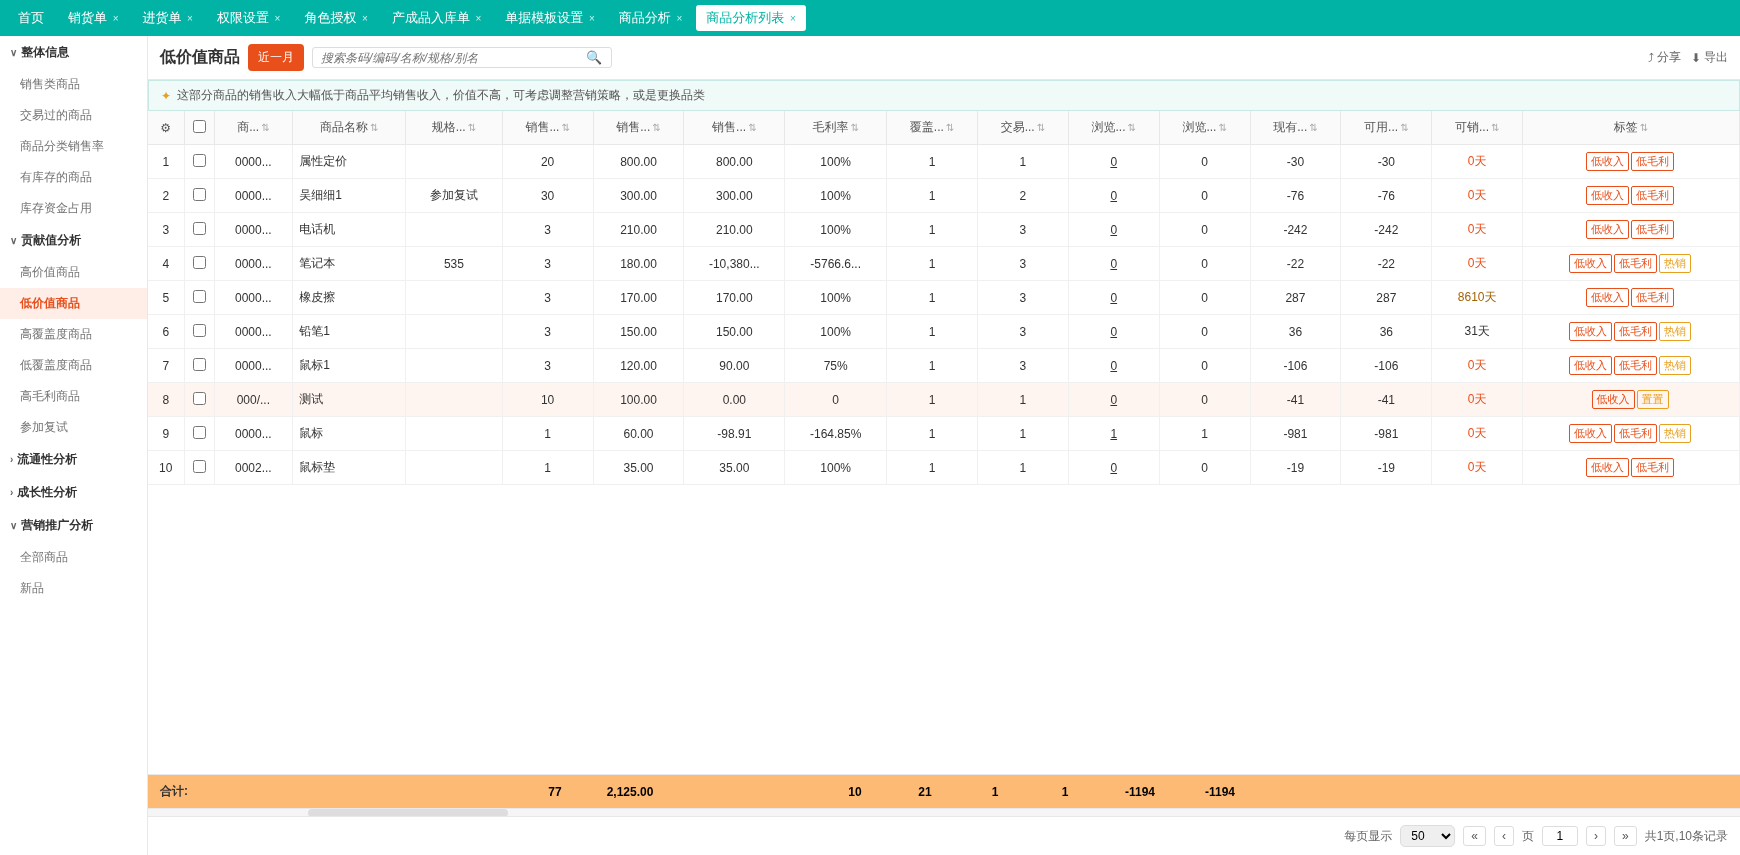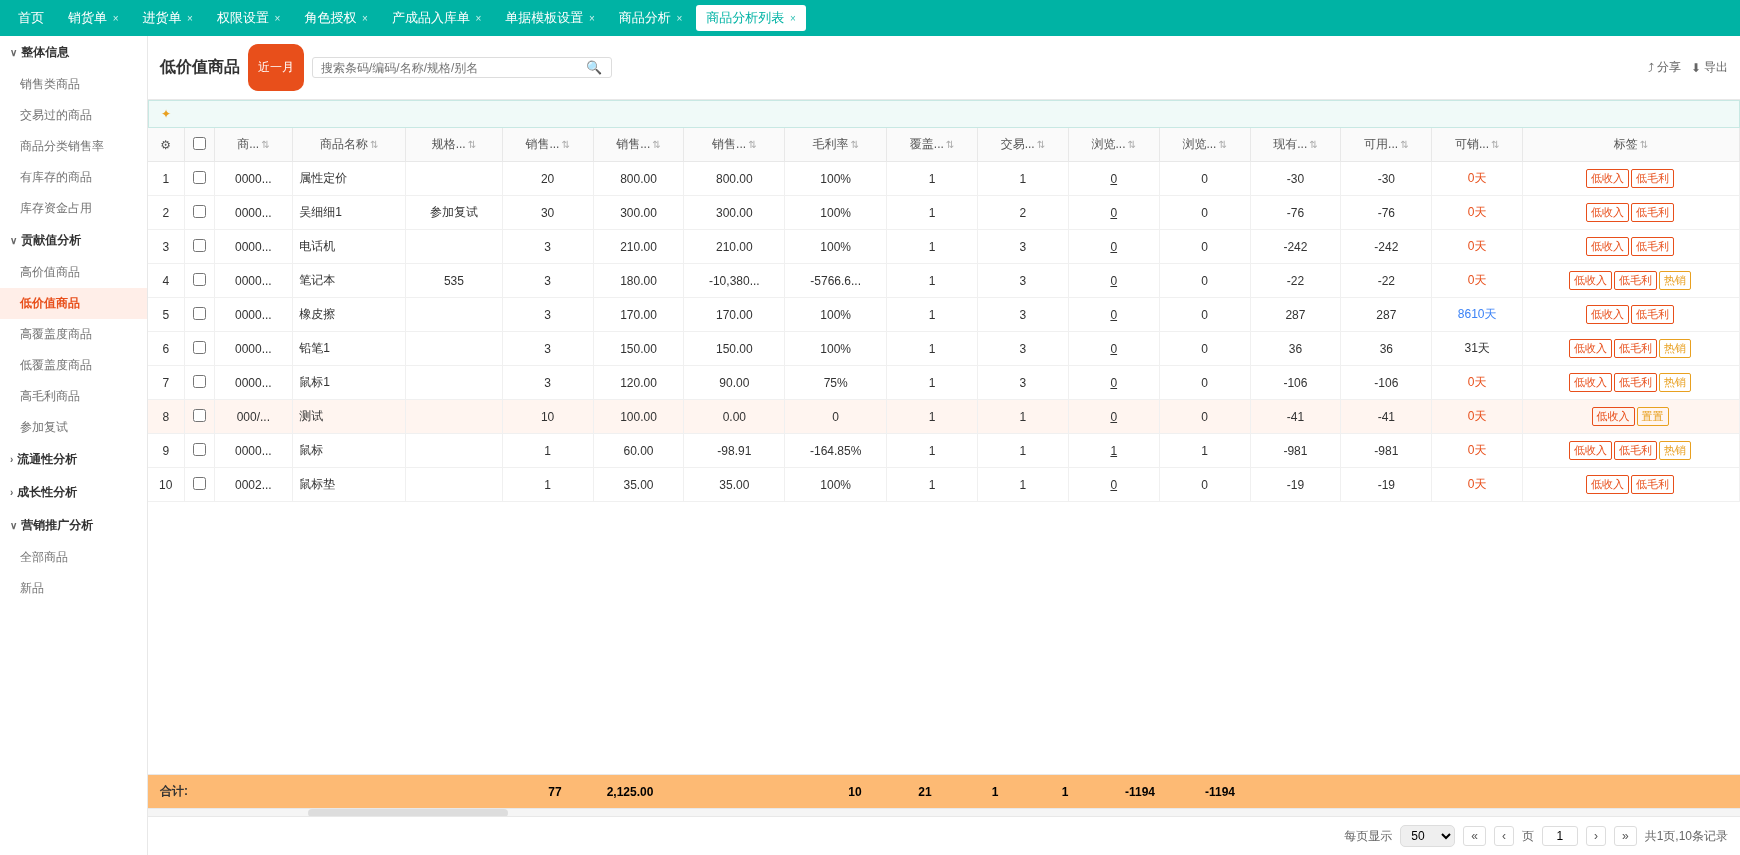--- a/index.html
+++ b/index.html
@@ -90,40 +90,41 @@
     }
     .content-title {
       font-size: 16px;
       font-weight: bold;
       color: #333;
     }
     .filter-btn {
       background: #e84f1b;
       color: #fff;
       border: none;
-      border-radius: 10px;
-      padding: 15px 10px;
+      border-radius: 4px;
+      padding: 5px 10px;
       cursor: pointer;
       font-size: 12px;
     }
     .search-box {
       display: flex;
       align-items: center;
       border: 1px solid #ddd;
       border-radius: 3px;
       padding: 2px 8px;
       flex: 1;
       max-width: 300px;
     }
     .search-box input {
       border: none;
       outline: none;
       font-size: 12px;
       width: 100%;
       color: #999;
+      font-style: italic;
     }
     .search-icon { color: #e84f1b; font-size: 13px; }
     .header-actions {
       margin-left: auto;
       display: flex;
       gap: 10px;
     }
     .action-btn {
       color: #666;
       cursor: pointer;
@@ -317,20 +318,21 @@
         </div>
         <div class="action-btn">
           <span>⬇</span>
           <span>导出</span>
         </div>
       </div>
     </div>
 
     <div class="info-bar">
       <span class="icon">✦</span>
+      <span>这部分商品的销售收入大幅低于商品平均销售收入，价值不高，可考虑调整营销策略，或是更换品类</span>
     </div>
 
     <div class="table-container">
       <table>
         <thead>
           <tr>
             <th style="width:36px;">⚙</th>
             <th style="width:30px;"><input type="checkbox" style=""></th>
             <th>商...<span class="sort-icon">⇅</span></th>
             <th>商品名称<span class="sort-icon">⇅</span></th>
@@ -435,21 +437,21 @@
               <td>3</td>
               <td>170.00</td>
               <td>170.00</td>
               <td>100%</td>
               <td>1</td>
               <td>3</td>
               <td><span class="underline">0</span></td>
               <td>0</td>
               <td>287</td>
               <td>287</td>
-              <td><span style="color:#3b82f6">8610天</span></td>
+              <td><span style="color:#a16207">8610天</span></td>
               <td><span class="tag tag-red">低收入</span><span class="tag tag-red">低毛利</span></td>
             </tr>
             <tr>
               <td>6</td>
               <td><input type="checkbox" style=""></td>
               <td>0000...</td>
               <td class="left">铅笔1</td>
               <td></td>
               <td>3</td>
               <td>150.00</td>

